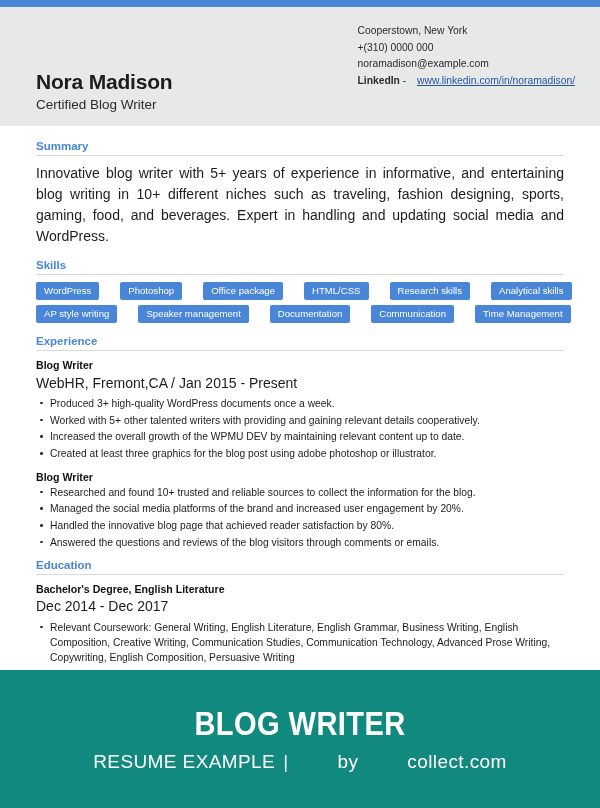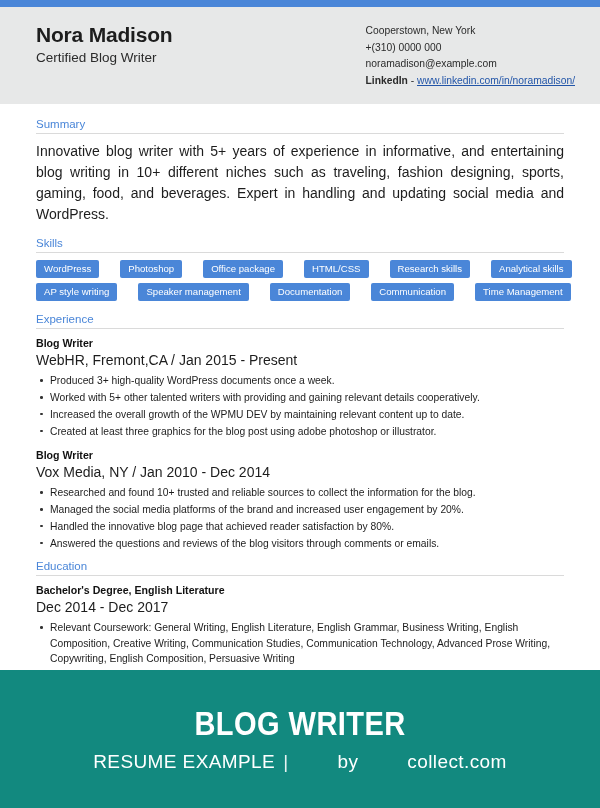--- a/index.html
+++ b/index.html
@@ -29,21 +29,21 @@
 
   .header {
     background: #e7e8e8;
     padding: 12px 25px 14px 36px;
     display: flex;
     justify-content: space-between;
     align-items: flex-start;
     min-height: 88px;
   }
 
-  .header-left { padding-top: 4px; }
+  .header-left { padding-top: 4px; margin-top: 47px; }
 
   .name {
     font-size: 21px;
     font-weight: bold;
     color: #1d1d1d;
     letter-spacing: -0.2px;
     line-height: 1.15;
   }
 
   .job-title {
@@ -61,33 +61,34 @@
     padding-top: 4px;
   }
 
   .header-right .line { white-space: nowrap; }
 
   .linkedin-label { font-weight: bold; }
 
   .linkedin-url {
     color: #2255a8;
     text-decoration: underline;
+    margin-left: 8px;
   }
 
   
   .content {
     padding: 14px 36px 0 36px;
   }
 
   .section { margin-bottom: 2px; }
 
   .section-title {
     color: #4a86d8;
     font-size: 11.5px;
-    font-weight: normal;
+    font-weight: bold;
     padding-bottom: 3px;
   }
 
   .section-rule {
     height: 1px;
     background: #dadada;
     margin-bottom: 7px;
   }
 
   .summary-text {
@@ -273,21 +274,20 @@
         <ul class="bullets">
           <li>Produced 3+ high-quality WordPress documents once a week.</li>
           <li>Worked with 5+ other talented writers with providing and gaining relevant details cooperatively.</li>
           <li>Increased the overall growth of the WPMU DEV by maintaining relevant content up to date.</li>
           <li>Created at least three graphics for the blog post using adobe photoshop or illustrator.</li>
         </ul>
       </div>
 
       <div class="entry">
         <div class="entry-title">Blog Writer</div>
-        <div class="entry-sub">Vox Media, NY / Jan 2010 - Dec 2014</div>
         <ul class="bullets">
           <li>Researched and found 10+ trusted and reliable sources to collect the information for the blog.</li>
           <li>Managed the social media platforms of the brand and increased user engagement by 20%.</li>
           <li>Handled the innovative blog page that achieved reader satisfaction by 80%.</li>
           <li>Answered the questions and reviews of the blog visitors through comments or emails.</li>
         </ul>
       </div>
     </div>
 
     <div class="section">

